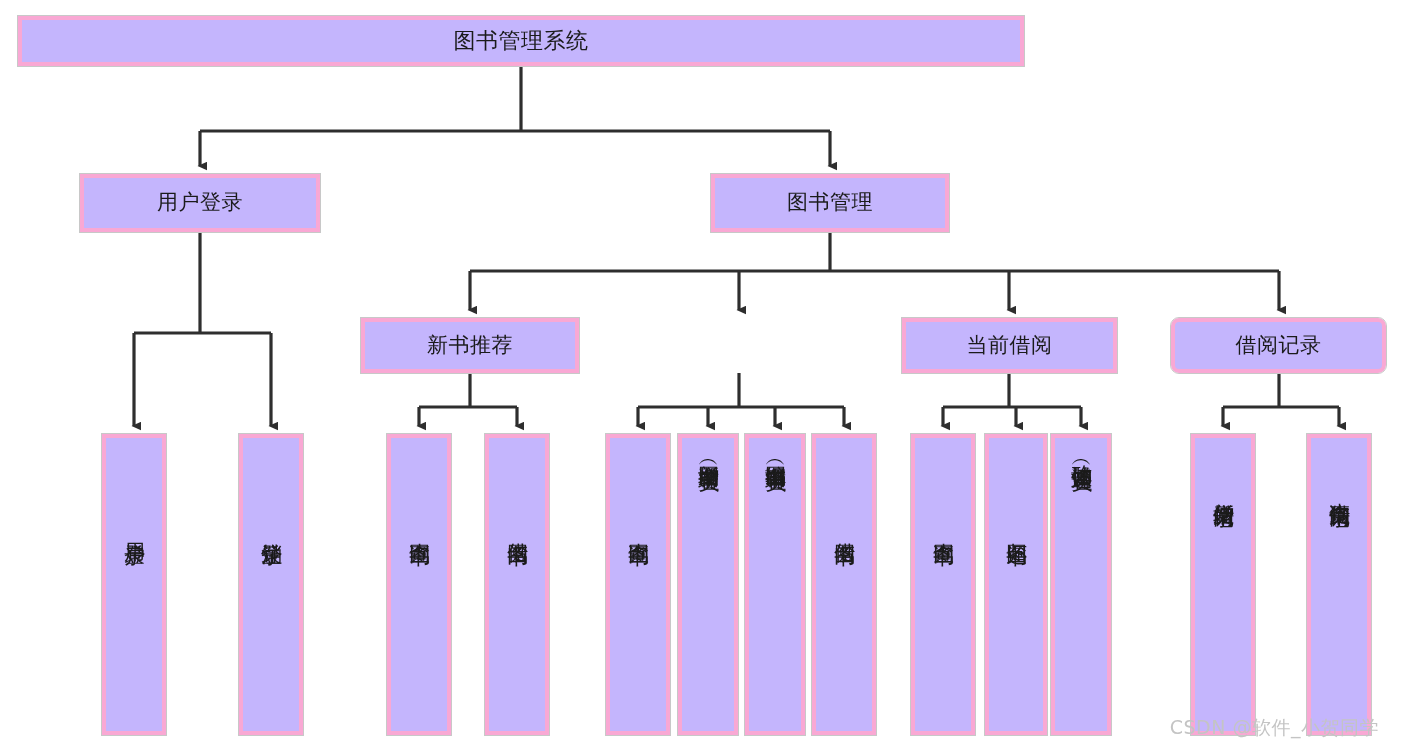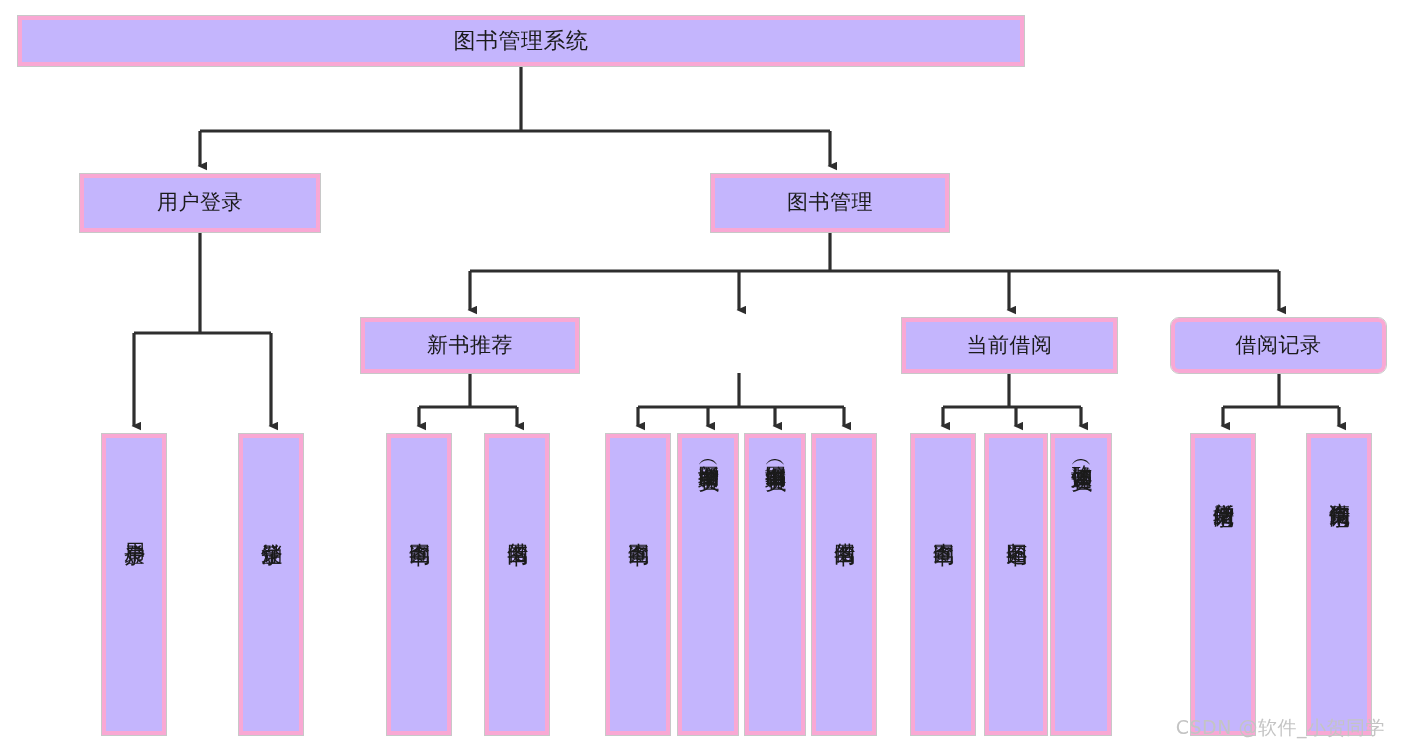--- a/index.html
+++ b/index.html
@@ -60,21 +60,21 @@
     -webkit-text-orientation: upright;
   }
   .node.vert.mid .vtext {
     margin-top: 82px;
   }
   .node.vert.tall .vtext {
     margin-top: 4px;
   }
   .watermark {
     position: absolute;
-    right: 20px;
+    right: 26px;
     bottom: 6px;
     font-size: 19px;
     color: #c4c4c4;
     white-space: nowrap;
     letter-spacing: 0.5px;
   }
 </style>
 </head>
 <body>
 

